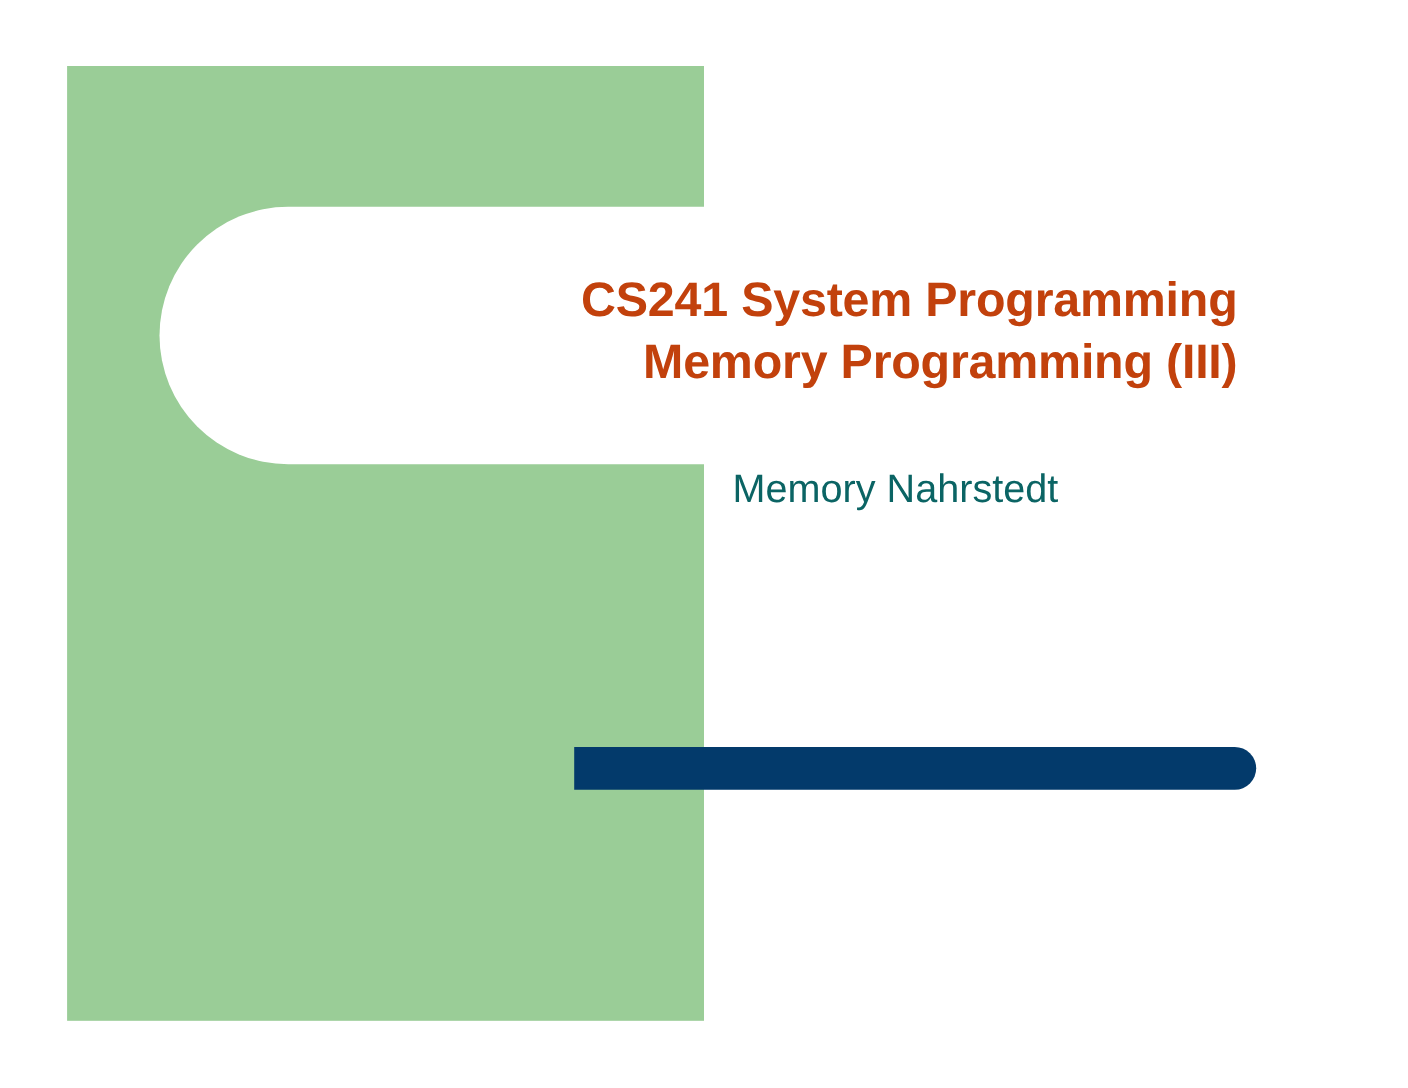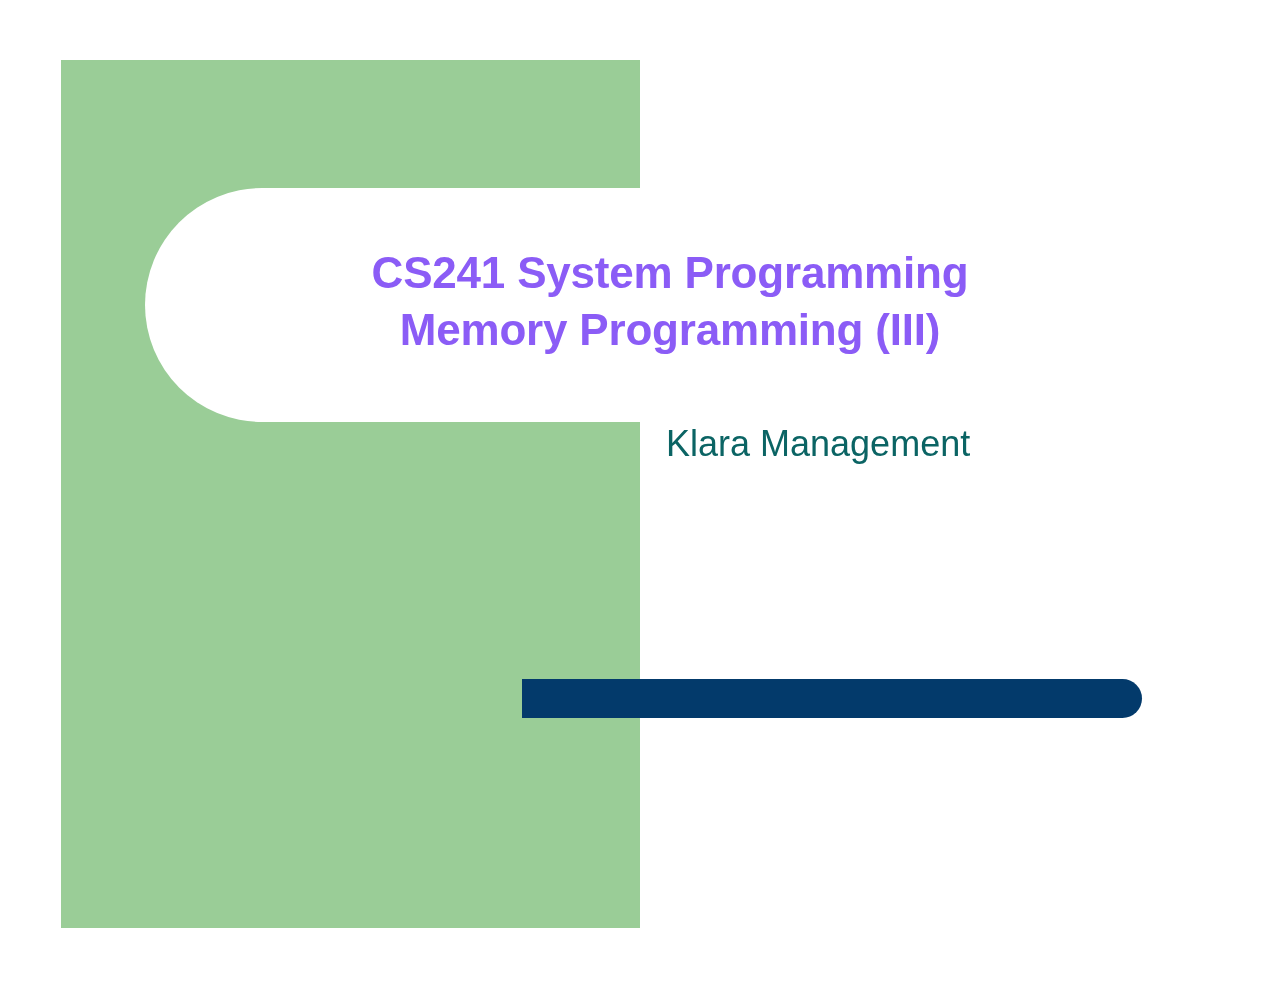--- a/index.html
+++ b/index.html
@@ -41,22 +41,22 @@
     border-top-right-radius: 0;
     border-bottom-right-radius: 0;
   }
 
   
   .title-block {
     position: absolute;
     left: 215px;
     top: 244px;
     width: 910px;
-    text-align: center;
-    color: #8b5cf6;
+    text-align: right;
+    color: #c2410c;
     font-weight: bold;
     font-size: 44px;
     line-height: 57px;
     letter-spacing: -0.2px;
   }
   .title-line {
     display: block;
     white-space: nowrap;
   }
 
@@ -97,18 +97,18 @@
   <div class="green-panel"></div>
 
   <div class="white-pill"></div>
 
   <div class="title-block">
     <span class="title-line">CS241 System Programming</span>
     <span class="title-line">Memory Programming (III)</span>
   </div>
 
   <div class="subtitle-block">
-    <span class="subtitle-line">Klara Management</span>
+    <span class="subtitle-line">Memory Nahrstedt</span>
   </div>
 
   <div class="accent-bar"></div>
 
 </div>
 
 </body></html>

